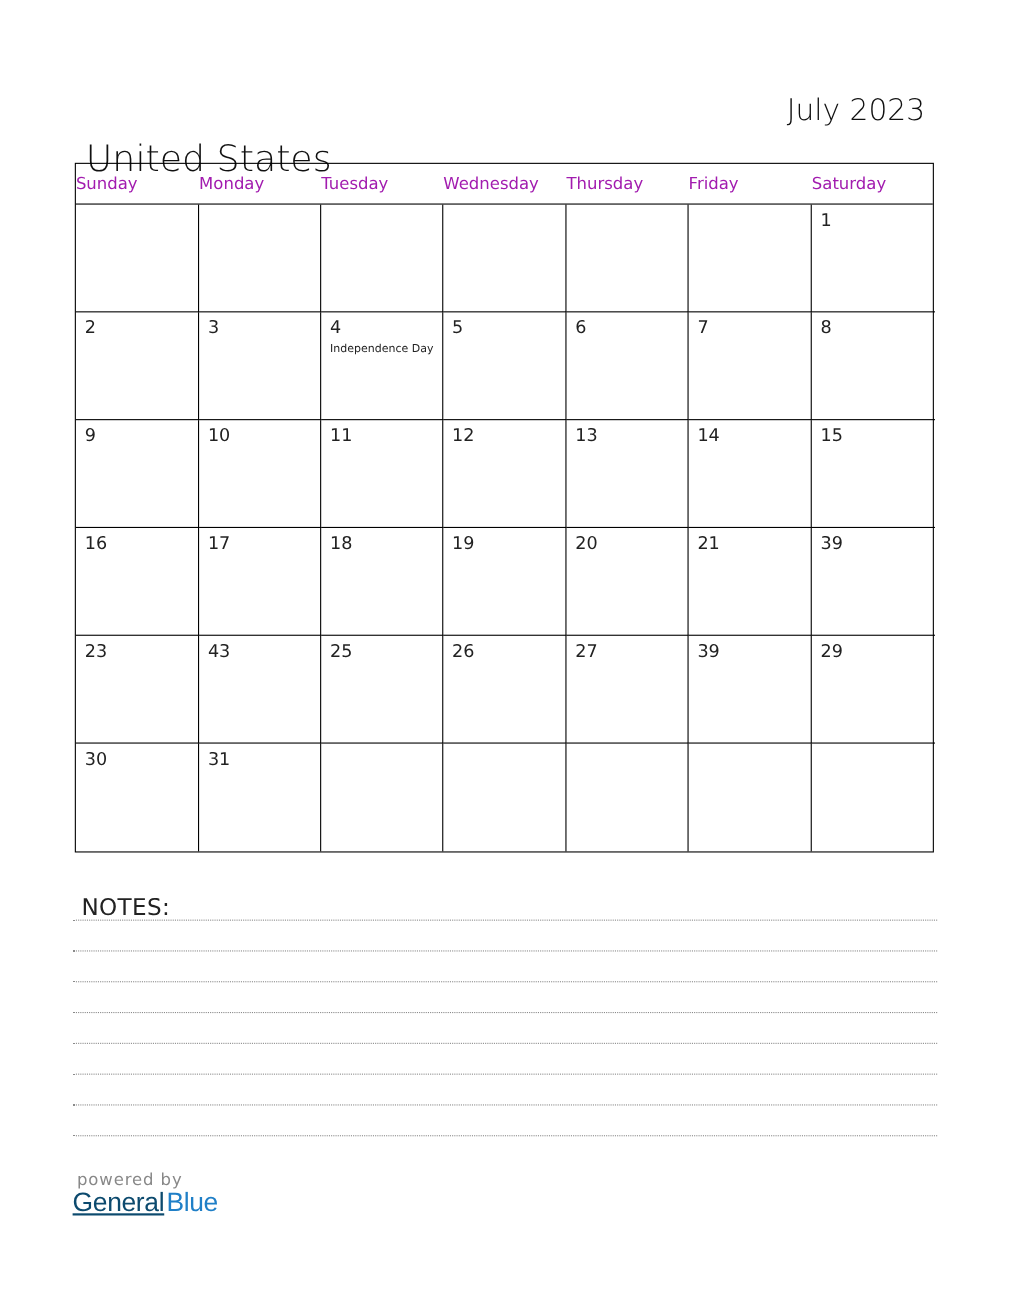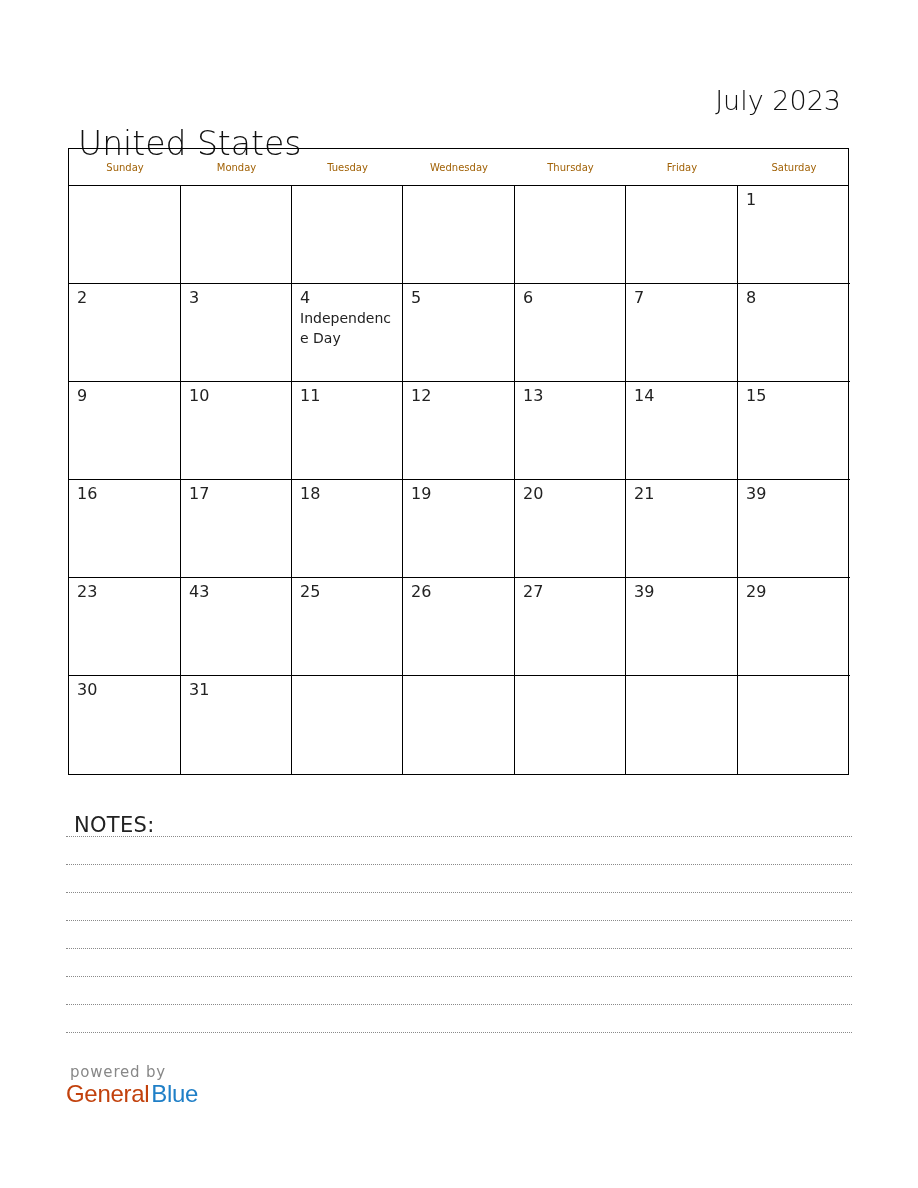--- a/index.html
+++ b/index.html
@@ -19,53 +19,53 @@
     position: absolute; left: 68px; top: 148px;
     width: 781px; height: 627px;
     border: 1.2px solid #000;
     border-collapse: collapse;
   }
   .cal-head {
     display: grid; grid-template-columns: 112px 111px 111px 112px 111px 112px 112px;
     height: 37px; border-bottom: 1.2px solid #000;
   }
   .cal-head .dow {
-    font-size: 10px; color: #a16207; text-align: center; line-height: 37px;
+    font-size: 15px; color: #a21caf; line-height: 37px;
   }
   .cal-body {
     display: grid; grid-template-columns: 112px 111px 111px 112px 111px 112px 112px;
     grid-template-rows: repeat(6, 98px);
   }
   .cell {
     border-right: 1px solid #000; border-bottom: 1px solid #000;
     padding: 4px 8px; position: relative;
   }
   .cell.last-col { border-right: none; }
   .cell.last-row { border-bottom: none; }
   .daynum { font-size: 16px; color: #222; line-height: 20px; display: block; }
-  .holiday { font-size: 14px; color: #222; line-height: 20px; display: block; width: 96px; word-break: break-all; }
+  .holiday { font-size: 10px; color: #222; line-height: 20px; display: block; width: 96px; word-break: break-all; }
 
   .notes-label {
     position: absolute; left: 74px; top: 813px;
     font-size: 21px; color: #222; letter-spacing: 0.3px;
   }
   .note-line {
     position: absolute; left: 66px; width: 786px; height: 0;
     border-top: 1.4px dotted #8a8a8a;
   }
 
   .powered {
     position: absolute; left: 70px; top: 1063px;
     font-size: 15px; color: #888; letter-spacing: 0.8px;
   }
   .brand {
     position: absolute; left: 66px; top: 1080px;
     font-size: 24px; font-family: "Liberation Sans", sans-serif; letter-spacing: -0.3px;
   }
-  .brand .g { color: #c2410c; }
+  .brand .g { color: #0c4a6e; text-decoration: underline; }
   .brand .b { color: #1f7fc7; margin-left: 2px; }
 </style>
 </head>
 <body>
 
 <div class="title-country">United States</div>
 <div class="title-month">July 2023</div>
 
 <div class="calendar">
   <div class="cal-head">

